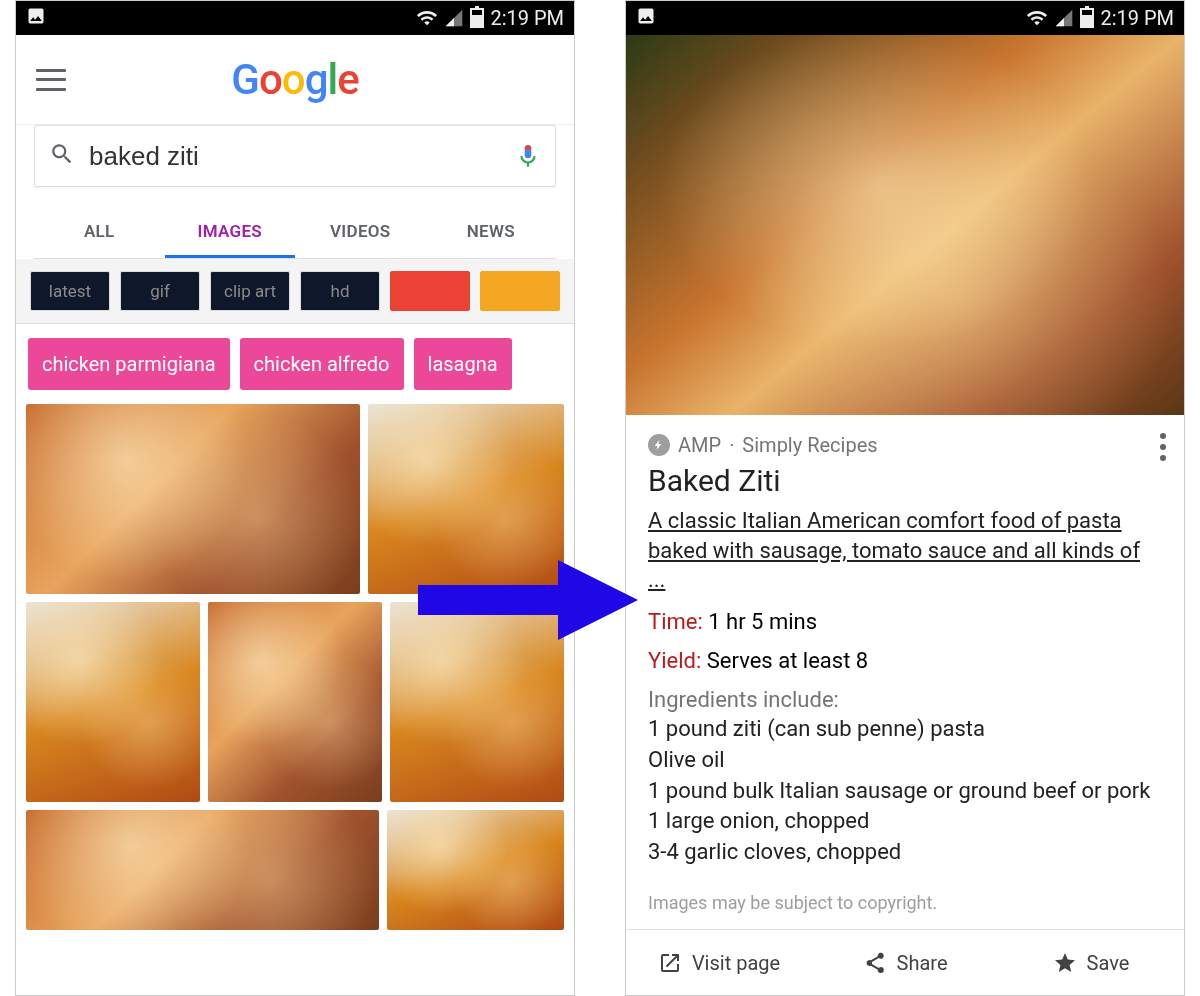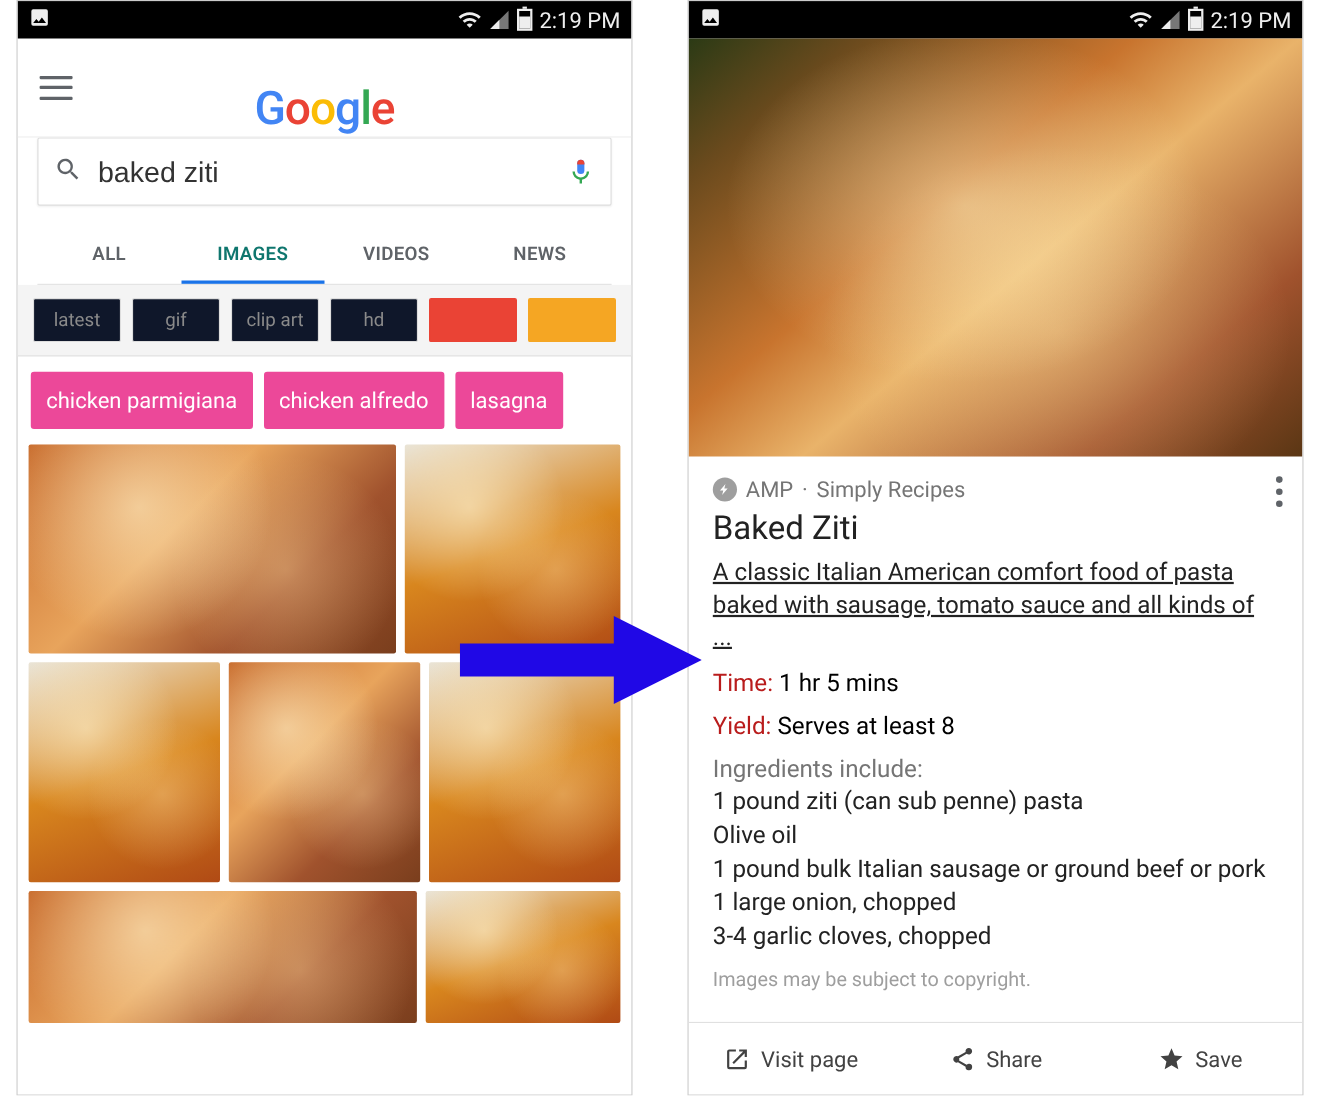--- a/index.html
+++ b/index.html
@@ -47,21 +47,21 @@
   }
   .statusbar .battery::after {
     content:""; position:absolute; bottom:0; left:0; right:0; height:70%; background:#eee;
   }
   .statusbar .battery::before {
     content:""; position:absolute; top:-4px; left:3px; right:3px; height:2px; background:#eee;
   }
   .statusbar .time { font-weight: 400; }
   
   .header {
-    display: flex; align-items: flex-end; justify-content: center;
+    display: flex; align-items: center; justify-content: center;
     height: 90px; position: relative;
     border-bottom: 1px solid #eee;
   }
   .menu-btn {
     position: absolute; left: 20px; top: 50%; transform: translateY(-50%);
     width: 30px; height: 22px; display:flex; flex-direction:column; justify-content:space-between;
     cursor:pointer;
   }
   .menu-btn span { height:3px; background:#5f6368; border-radius:1px; }
   .google-logo {
@@ -88,21 +88,21 @@
   .tabs {
     display:flex; gap: 0; margin-top: 18px;
     border-bottom:1px solid #e0e0e0;
   }
   .tab {
     flex:1; padding:16px 6px 14px; text-align:center;
     font-size:17px; font-weight:600; color:#5f6368; letter-spacing:0.3px;
     cursor:pointer;
     border-bottom: 3px solid transparent;
   }
-  .tab.active { color:#0f766e; border-bottom-color:#1a73e8; }
+  .tab.active { color:#a21caf; border-bottom-color:#1a73e8; }
   
   .filters {
     display:flex; gap:10px; padding:12px 14px; background:#f4f4f4;
     border-bottom:1px solid #e0e0e0;
   }
   .chip {
     flex:1; height:40px; background:#0f172a; border:1px solid #ddd; border-radius:2px;
     font-size:17px; color:#8a8a8a; display:flex; align-items:center; justify-content:center;
     cursor:pointer;
   }
@@ -166,21 +166,21 @@
     position:absolute; right:18px; top:18px;
     display:flex; flex-direction:column; gap:5px; cursor:pointer;
   }
   .kebab span { width:6px; height:6px; border-radius:50%; background:#5f6368; }
   .title { font-size:30px; color:#222; margin-top:6px; }
   .desc { font-size:22px; color:#222; line-height:1.35; margin-top:8px;text-decoration:underline; }
   .meta { font-size:22px; margin-top:14px; }
   .meta .lbl { color:#b91c1c; }
   .ingredients-label { color:#757575; font-size:22px; margin-top:14px; }
   .ingredients { font-size:22px; color:#222; line-height:1.4; margin-top:2px; }
-  .copyright { color:#9e9e9e; font-size:18px; margin-top:12px; }
+  .copyright { color:#9e9e9e; font-size:18px; margin-top:24px; }
   .actionbar {
     border-top:1px solid #e0e0e0; display:flex; height:66px;
   }
   .action {
     flex:1; display:flex; align-items:center; justify-content:center; gap:10px;
     font-size:20px; color:#424242; cursor:pointer;
   }
   .action svg { width:24px; height:24px; fill:#424242; }
 </style>
 </head>

